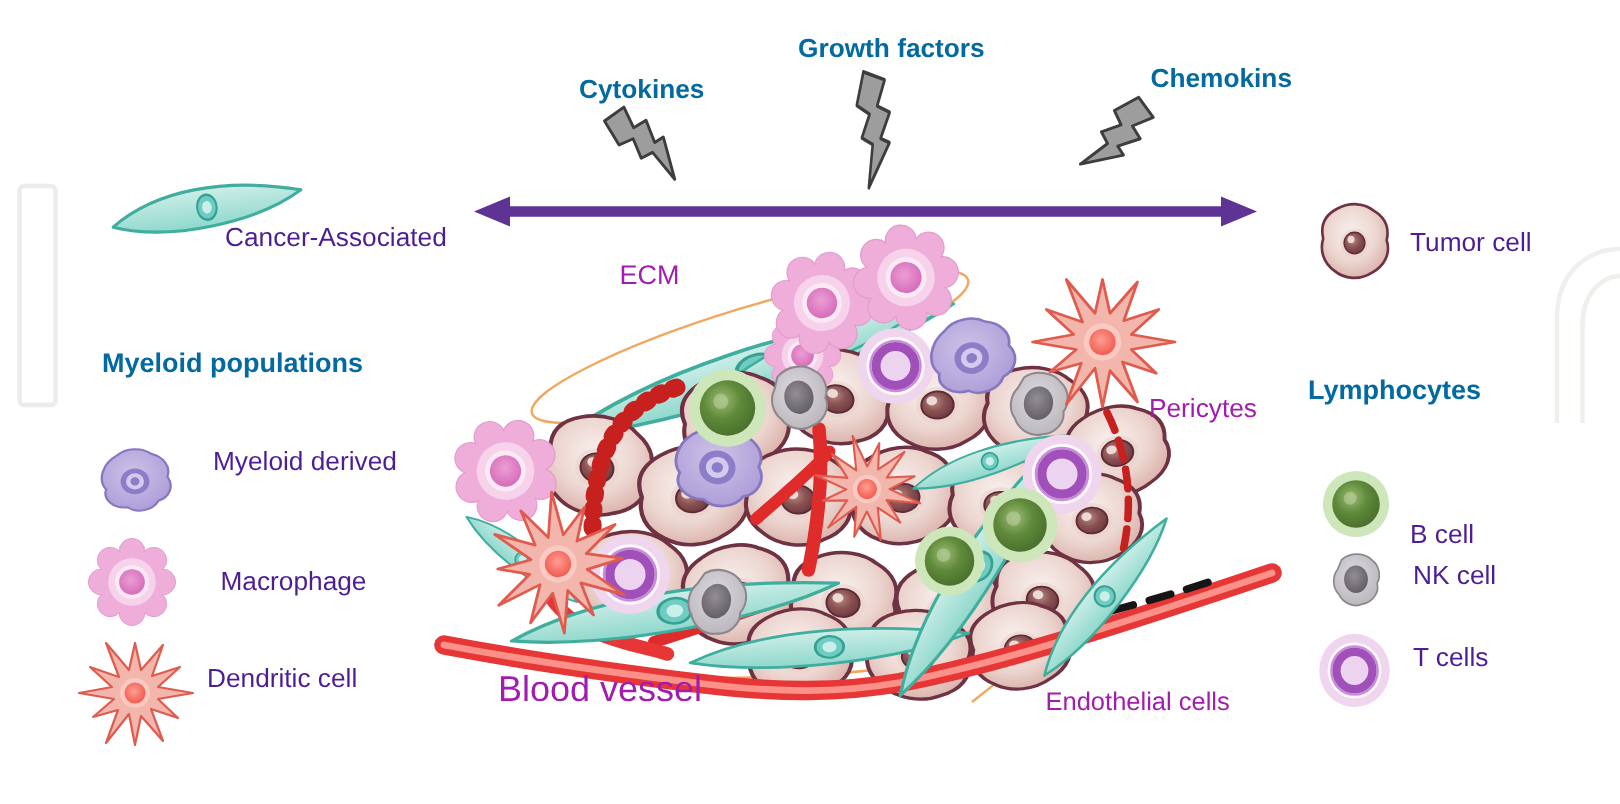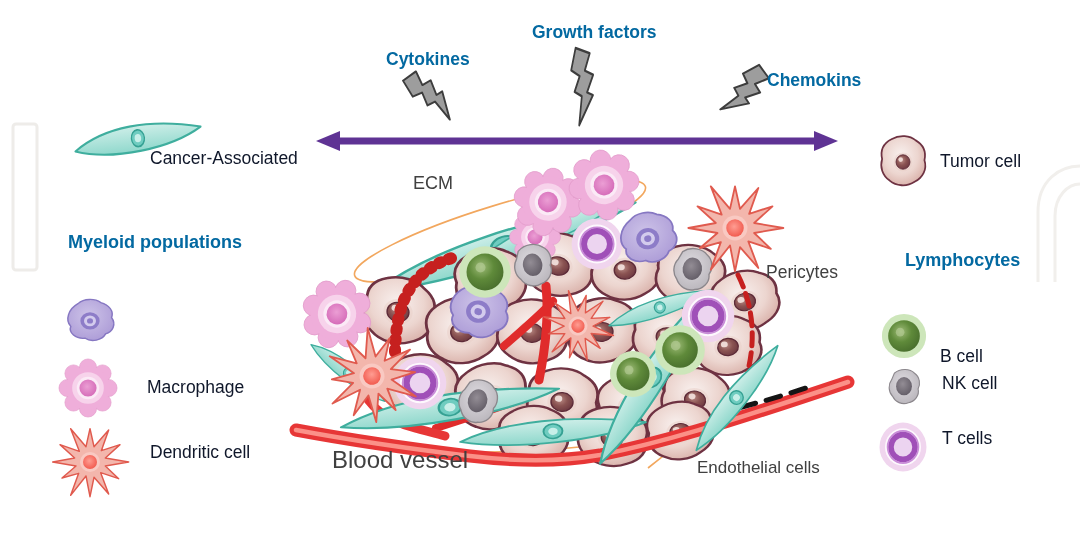--- a/index.html
+++ b/index.html
@@ -1,26 +1,26 @@
 <!DOCTYPE html>
 <html><head>
 <meta charset="utf-8">
 <style>
   html,body{margin:0;padding:0;}
   body{
     width:1080px;height:536px;position:relative;overflow:hidden;
     background:#ffffff;font-family:"Liberation Sans",sans-serif;
   }
   #scene-svg{position:absolute;left:0;top:0;width:1080px;height:536px;}
-  .lbl{position:absolute;color:#0f172a;font-size:17.5px;line-height:22px;white-space:nowrap;}
+  .lbl{position:absolute;color:#4c1d95;font-size:17.5px;line-height:22px;white-space:nowrap;}
   .lbl .ln{display:block;}
   .bold{font-weight:bold;color:#0369a1;}
   .sig{font-size:17.5px;}
   .hdr{font-size:18px;}
-  .dlab{color:#404040;}
+  .dlab{color:#a21caf;}
 </style>
 </head>
 <body>
 
 <svg id="scene-svg" viewBox="0 0 1080 536" xmlns="http://www.w3.org/2000/svg">
   <defs>
     <radialGradient id="gTumor" cx="45%" cy="40%" r="70%">
       <stop offset="0%" stop-color="#f9f1ef"></stop>
       <stop offset="55%" stop-color="#ecd5cf"></stop>
       <stop offset="100%" stop-color="#d4a79f"></stop>
@@ -230,33 +230,34 @@
     </g>
   <g id="layer-bolts">
       <use href="#sym-bolt" x="410" y="62" width="40" height="66" transform="rotate(-55 430 95)"></use>
       <use href="#sym-bolt" x="565" y="44" width="36" height="84" transform="rotate(-6 583 86)"></use>
       <use href="#sym-bolt" x="724" y="59" width="42" height="64" transform="rotate(36 745 91)"></use>
     </g>
 </svg>
 
 <div class="lbl bold sig" style="left:346px;top:48px;margin-left:40px;">Cytokines</div>
 <div class="lbl bold sig" style="left:532px;top:21px;">Growth factors</div>
-<div class="lbl bold sig" style="left:767px;top:41px;margin-top:28px;">Chemokins</div>
+<div class="lbl bold sig" style="left:767px;top:41px;">Chemokins</div>
 
 <div class="lbl" style="left:150px;top:147px;">
   <span class="ln">Cancer-Associated</span>
 </div>
 <div class="lbl bold hdr" style="left:68px;top:231px;">Myeloid populations</div>
 <div class="lbl" style="left:142px;top:296px;">
+  <span class="ln">Myeloid derived</span>
 </div>
 <div class="lbl" style="left:147px;top:376px;">Macrophage</div>
-<div class="lbl" style="left:150px;top:441px;">Dendritic cell</div>
+<div class="lbl" style="left:138px;top:441px;">Dendritic cell</div>
 
 <div class="lbl" style="left:940px;top:150px;">Tumor cell</div>
-<div class="lbl bold hdr" style="left:905px;top:249px;">Lymphocytes</div>
+<div class="lbl bold hdr" style="left:872px;top:249px;">Lymphocytes</div>
 <div class="lbl" style="left:940px;top:310px;margin-top:35px;">B cell</div>
 <div class="lbl" style="left:942px;top:372px;text-align:center;">NK cell</div>
 <div class="lbl" style="left:942px;top:427px;">T cells</div>
 
 <div class="lbl dlab" style="left:413px;top:172px;font-size:18px;">ECM</div>
 <div class="lbl dlab" style="left:766px;top:261px;">Pericytes</div>
 <div class="lbl dlab" style="left:332px;top:449px;font-size:24px;">Blood vessel</div>
 <div class="lbl dlab" style="left:697px;top:457px;font-size:17px;">Endothelial cells</div>
 
 </body></html>

